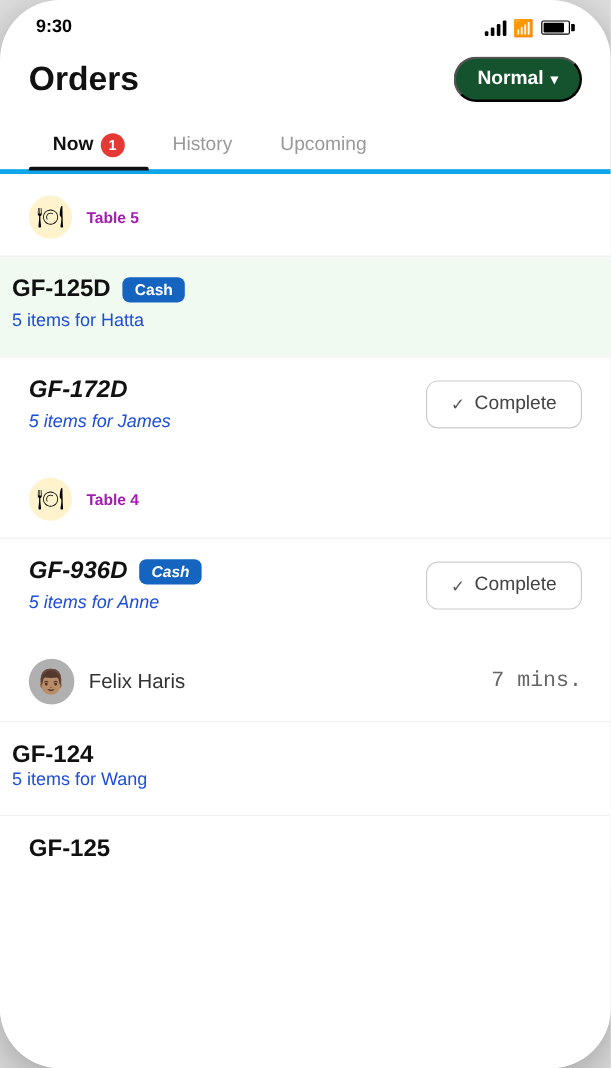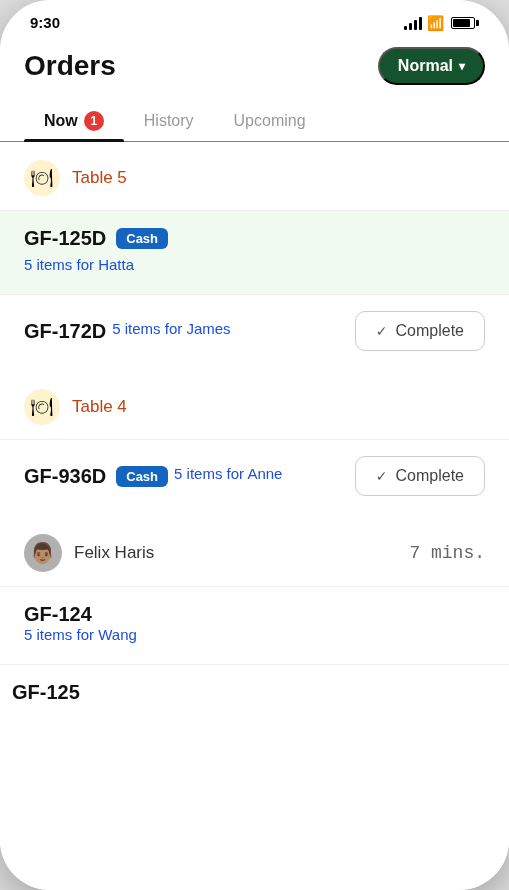--- a/index.html
+++ b/index.html
@@ -80,21 +80,21 @@
     }
 
     .chevron-down {
       font-size: 12px;
     }
 
     
     .tabs {
       display: flex;
       padding: 0 24px;
-      border-bottom: 1px solid #0ea5e9;
+      border-bottom: 4px solid #0ea5e9;
       flex-shrink: 0;
     }
 
     .tab {
       padding: 10px 20px;
       font-size: 16px;
       color: #999;
       cursor: pointer;
       position: relative;
       display: flex;
@@ -152,28 +152,28 @@
       height: 36px;
       background: #FFF3CD;
       border-radius: 50%;
       display: flex;
       align-items: center;
       justify-content: center;
       font-size: 18px;
     }
 
     .table-name {
-      font-size: 17px;
-      font-weight: 400;
-      color: #c2410c;
+      font-size: 13px;
+      font-weight: 700;
+      color: #a21caf;
     }
 
     
     .order-card {
-      padding: 16px 24px 20px 24px;
+      padding: 16px 24px 20px 10px;
       border-top: 1px solid #f0f0f0;
       background: #fff;
     }
 
     .order-card.highlighted {
       background: #f0faf0;
     }
 
     .order-card-top {
       display: flex;
@@ -207,21 +207,23 @@
       display: flex;
       justify-content: space-between;
       align-items: center;
       padding: 16px 24px 20px 24px;
       border-top: 1px solid #f0f0f0;
       background: #fff;
     }
 
     .order-row-left {
       display: flex;
+      flex-direction: column;
       gap: 6px;
+      font-style: italic;
     }
 
     .complete-btn {
       border: 1.5px solid #ccc;
       background: #fff;
       border-radius: 10px;
       padding: 10px 20px;
       font-size: 16px;
       font-weight: 500;
       color: #444;
@@ -271,21 +273,21 @@
     }
 
     .delivery-time {
       font-size: 18px;
       color: #666;
       font-family: Liberation Mono, monospace;
     }
 
     
     .order-card-partial {
-      padding: 16px 24px 10px 12px;
+      padding: 16px 24px 10px 24px;
       border-top: 1px solid #f0f0f0;
       background: #fff;
     }
 
     .partial-id {
       font-size: 20px;
       font-weight: 700;
       color: #111;
       margin-bottom: 6px;
     }

